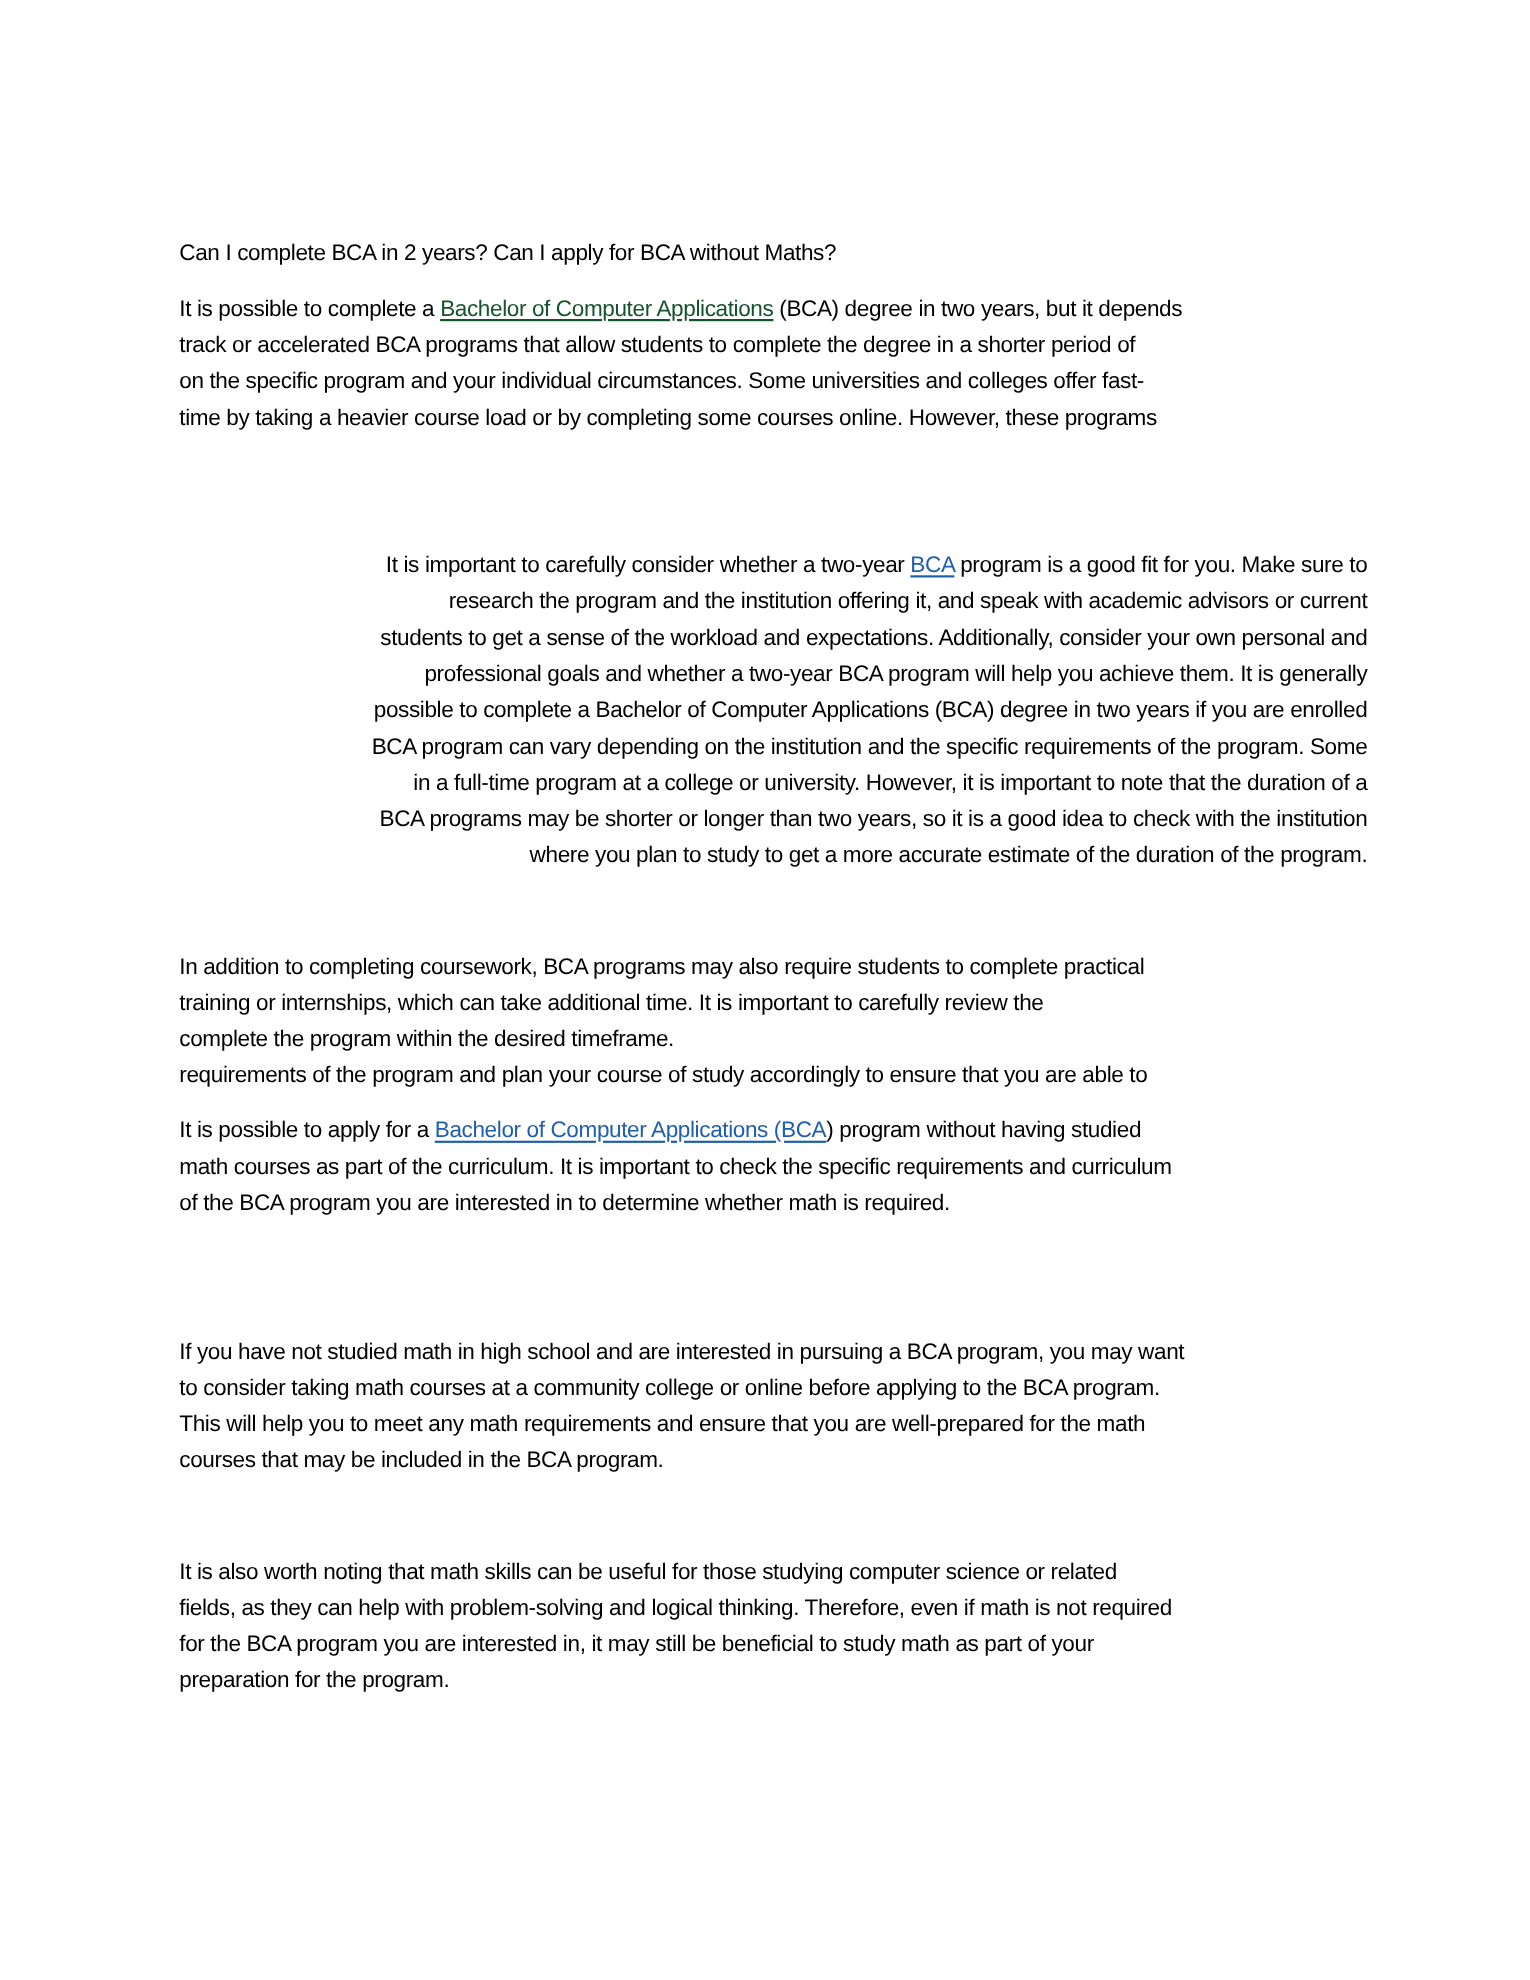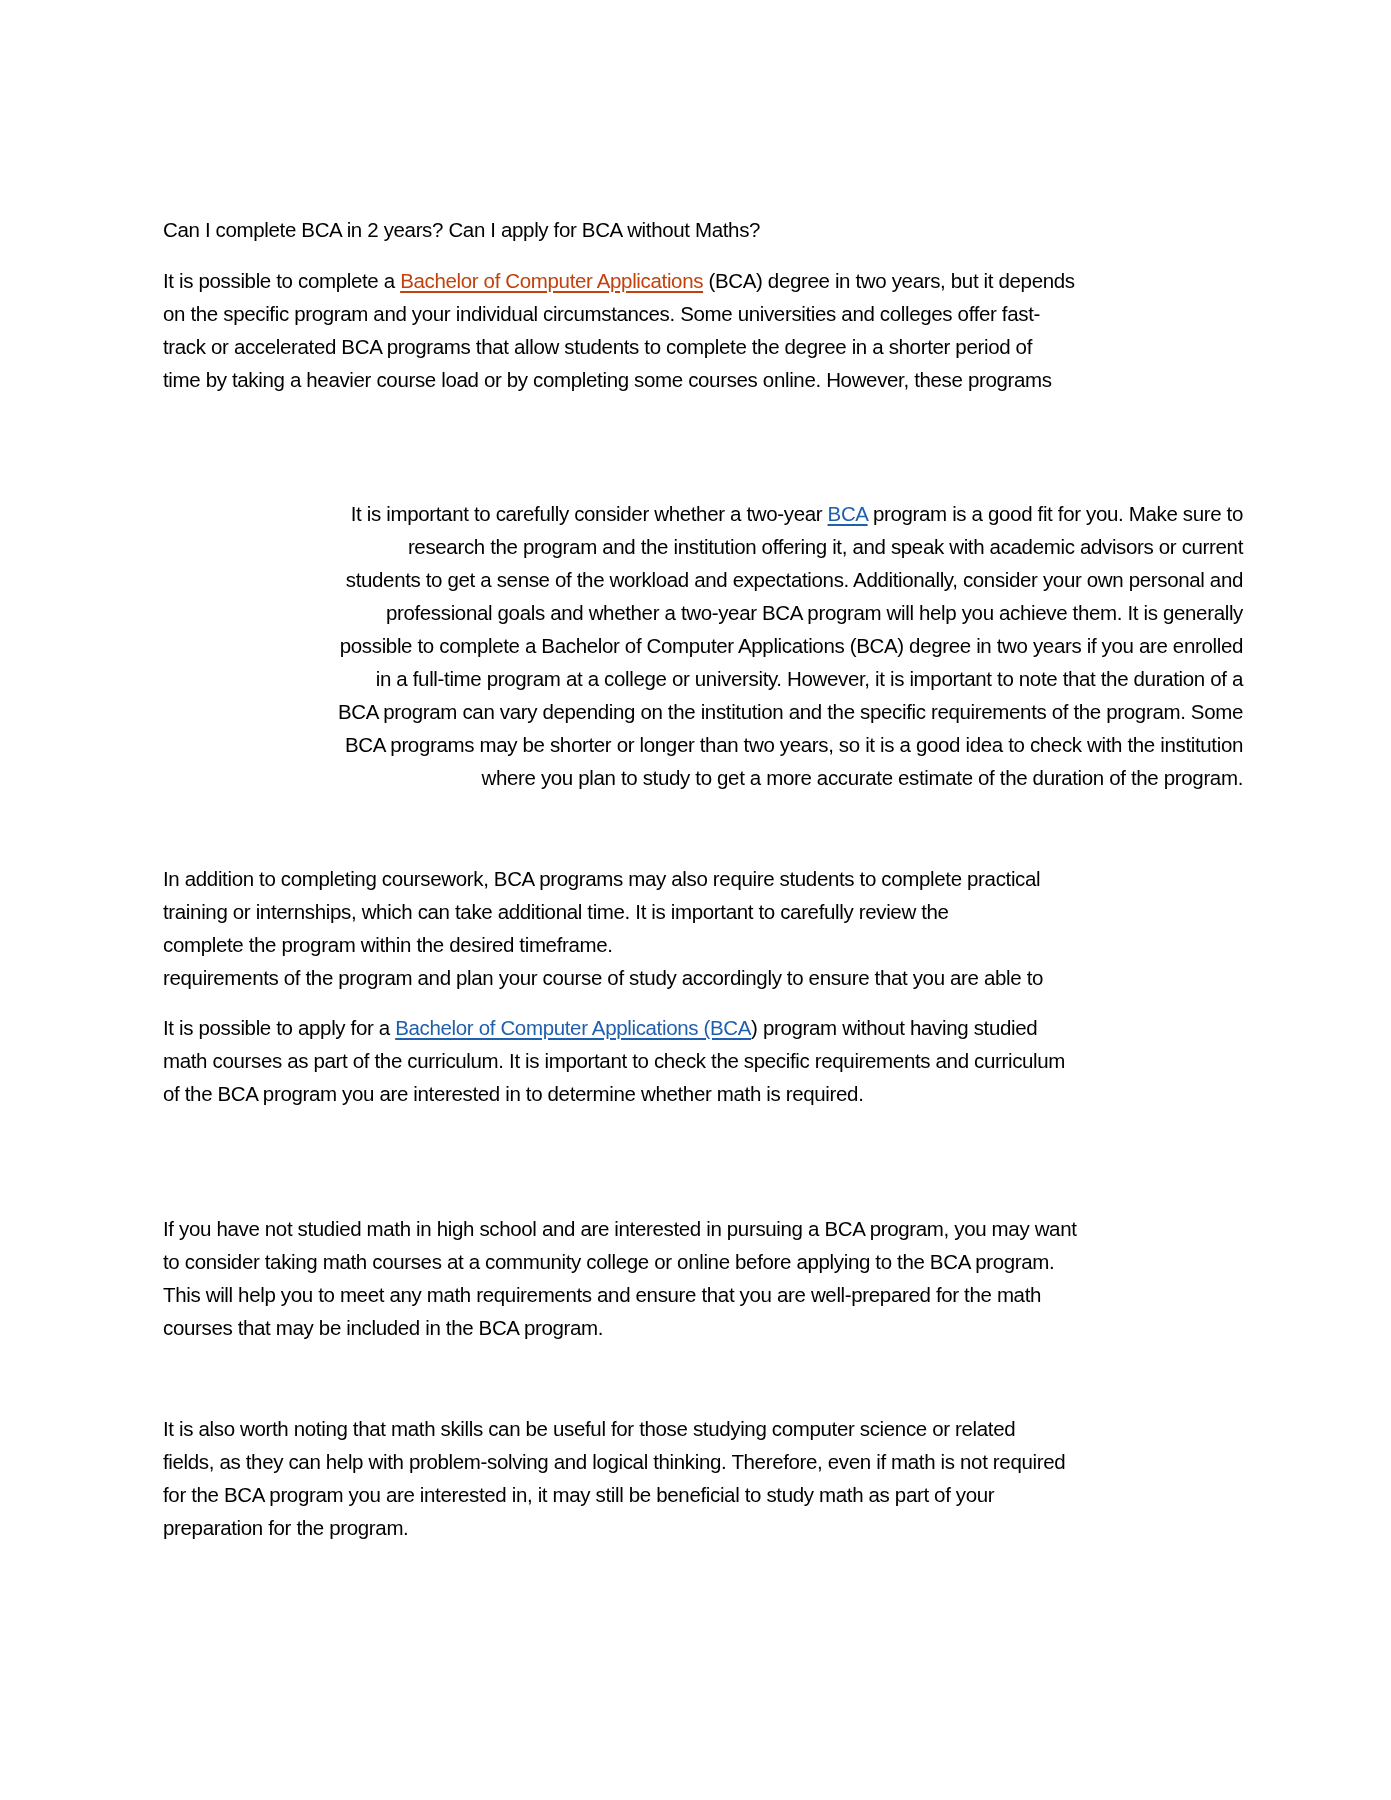--- a/index.html
+++ b/index.html
@@ -20,34 +20,34 @@
 </head>
 <body>
 
 <div class="page">
 
   <div class="block title">
     <span class="line">Can I complete BCA in 2 years? Can I apply for BCA without Maths?</span>
   </div>
 
   <div class="block p1">
-    <span class="line"><span>It is possible to complete a </span><a class="link" href="#" style="color: #c2410c;">Bachelor of Computer Applications</a><span> (BCA) degree in two years, but it depends</span></span>
+    <span class="line"><span>It is possible to complete a </span><a class="link" href="#" style="color: #14532d;">Bachelor of Computer Applications</a><span> (BCA) degree in two years, but it depends</span></span>
+    <span class="line">track or accelerated BCA programs that allow students to complete the degree in a shorter period of</span>
     <span class="line">on the specific program and your individual circumstances. Some universities and colleges offer fast-</span>
-    <span class="line">track or accelerated BCA programs that allow students to complete the degree in a shorter period of</span>
     <span class="line">time by taking a heavier course load or by completing some courses online. However, these programs</span>
   </div>
 
   <div class="block p2">
     <span class="line"><span>It is important to carefully consider whether a two-year </span><a class="link" href="#" style="color: rgb(31, 95, 173);">BCA</a><span> program is a good fit for you. Make sure to</span></span>
     <span class="line">research the program and the institution offering it, and speak with academic advisors or current</span>
     <span class="line">students to get a sense of the workload and expectations. Additionally, consider your own personal and</span>
     <span class="line">professional goals and whether a two-year BCA program will help you achieve them. It is generally</span>
     <span class="line">possible to complete a Bachelor of Computer Applications (BCA) degree in two years if you are enrolled</span>
+    <span class="line">BCA program can vary depending on the institution and the specific requirements of the program. Some</span>
     <span class="line">in a full-time program at a college or university. However, it is important to note that the duration of a</span>
-    <span class="line">BCA program can vary depending on the institution and the specific requirements of the program. Some</span>
     <span class="line">BCA programs may be shorter or longer than two years, so it is a good idea to check with the institution</span>
     <span class="line">where you plan to study to get a more accurate estimate of the duration of the program.</span>
   </div>
 
   <div class="block p3">
     <span class="line">In addition to completing coursework, BCA programs may also require students to complete practical</span>
     <span class="line">training or internships, which can take additional time. It is important to carefully review the</span>
     <span class="line">complete the program within the desired timeframe.</span>
     <span class="line">requirements of the program and plan your course of study accordingly to ensure that you are able to</span>
   </div>

